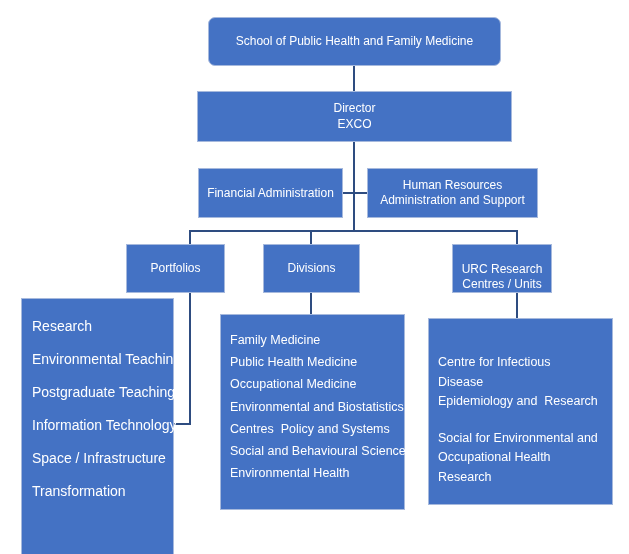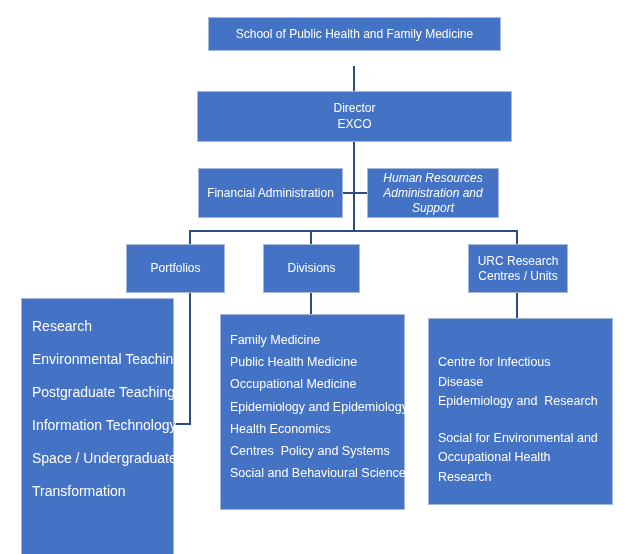--- a/index.html
+++ b/index.html
@@ -27,27 +27,27 @@
     color: var(--text);
     display: flex;
     flex-direction: column;
     align-items: center;
     justify-content: center;
     text-align: center;
     font-size: 12px;
     line-height: 15px;
   }
   .node .lbl { white-space: pre-wrap; }
-  .node-school      { left: 208px; top: 17px;  width: 293px; height: 34px; }
+  .node-school      { left: 208px; top: 17px;  width: 293px; height: 49px; border-radius: 7px; }
   .node-director    { left: 197px; top: 91px;  width: 315px; height: 51px; gap: 1px; }
   .node-financial   { left: 198px; top: 168px; width: 145px; height: 50px; }
-  .node-hr          { left: 367px; top: 168px; width: 132px; height: 50px; font-style: italic; }
+  .node-hr          { left: 367px; top: 168px; width: 171px; height: 50px; }
   .node-portfolios  { left: 126px; top: 244px; width: 99px;  height: 49px; }
   .node-divisions   { left: 263px; top: 244px; width: 97px;  height: 49px; }
-  .node-urc         { left: 468px; top: 244px; width: 100px; height: 49px; }
+  .node-urc         { left: 452px; top: 244px; width: 100px; height: 49px; justify-content: flex-end; }
 
   .listbox {
     position: absolute;
     background: var(--box-fill);
     border: 1px solid var(--box-border);
     color: var(--text);
   }
   .list-portfolios { left: 21px;  top: 298px; width: 153px; height: 275px; padding: 11px 4px 0 10px; font-size: 14px; }
   .list-portfolios .item { line-height: 33px; white-space: nowrap; }
   .list-divisions  { left: 220px; top: 314px; width: 185px; height: 196px; padding: 14px 16px 0 9px;  font-size: 12.5px; }
@@ -116,32 +116,32 @@
   <div class="node node-urc">
     <span class="lbl">URC Research
 Centres / Units</span>
   </div>
 
   <div class="listbox list-portfolios">
     <div class="item">Research</div>
     <div class="item">Environmental Teaching</div>
     <div class="item">Postgraduate Teaching</div>
     <div class="item">Information Technology</div>
-    <div class="item">Space / Undergraduate</div>
+    <div class="item">Space / Infrastructure</div>
     <div class="item">Transformation</div>
   </div>
 
   <div class="listbox list-divisions">
     <div class="item">Family Medicine</div>
     <div class="item">Public Health Medicine</div>
     <div class="item">Occupational Medicine</div>
-    <div class="item">Epidemiology and Epidemiology</div>
-    <div class="item">Health Economics</div>
+    <div class="item">Environmental and Biostatistics</div>
     <div class="item">Centres  Policy and Systems</div>
     <div class="item">Social and Behavioural Sciences</div>
+    <div class="item">Environmental Health</div>
   </div>
 
   <div class="listbox list-urc">
     <div class="item">Centre for Infectious Disease
 Epidemiology and  Research</div>
     <div class="item">Social for Environmental and
 Occupational Health Research</div>
     <div class="item">Health Economics Unit</div>
   </div>
 

